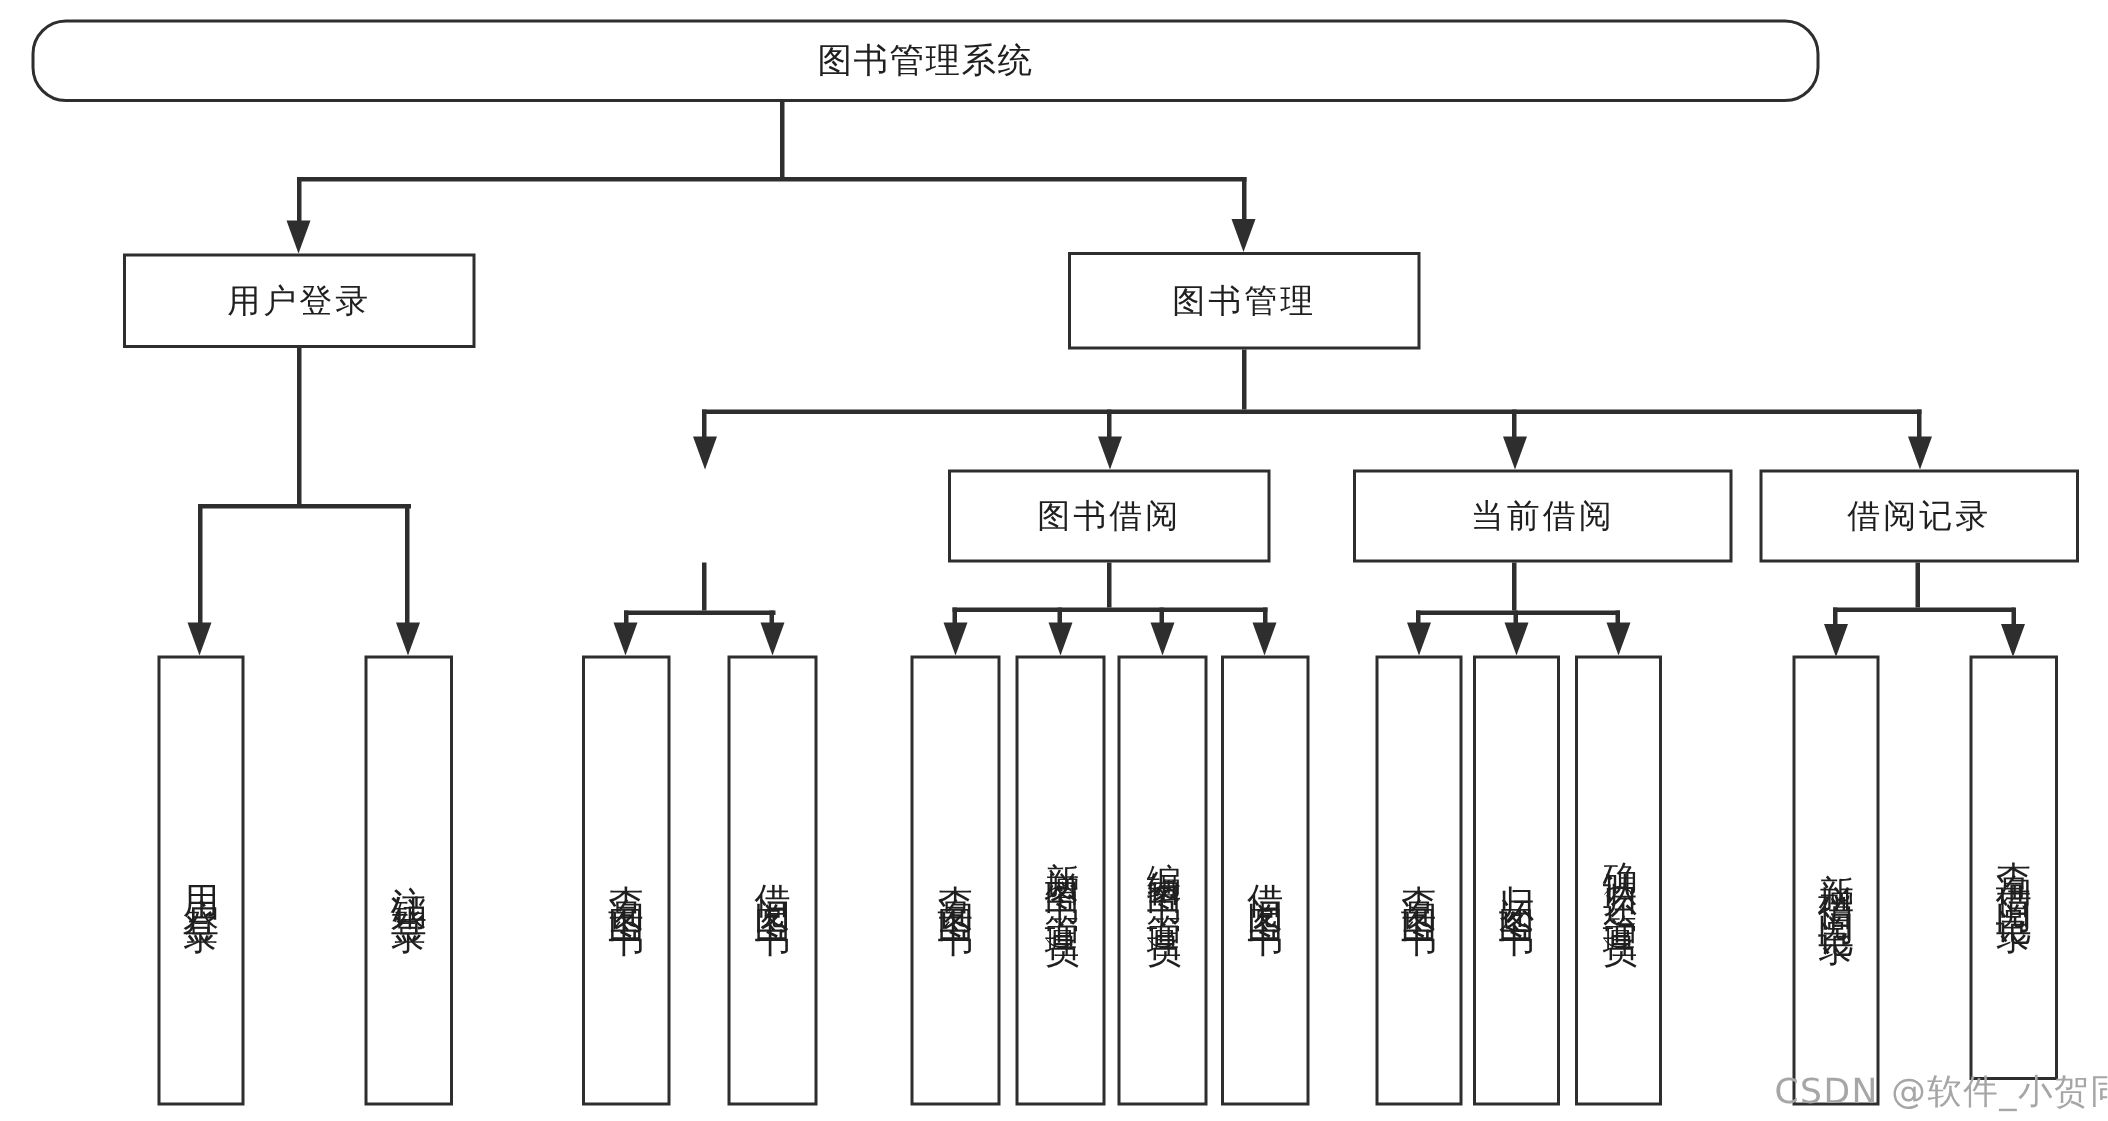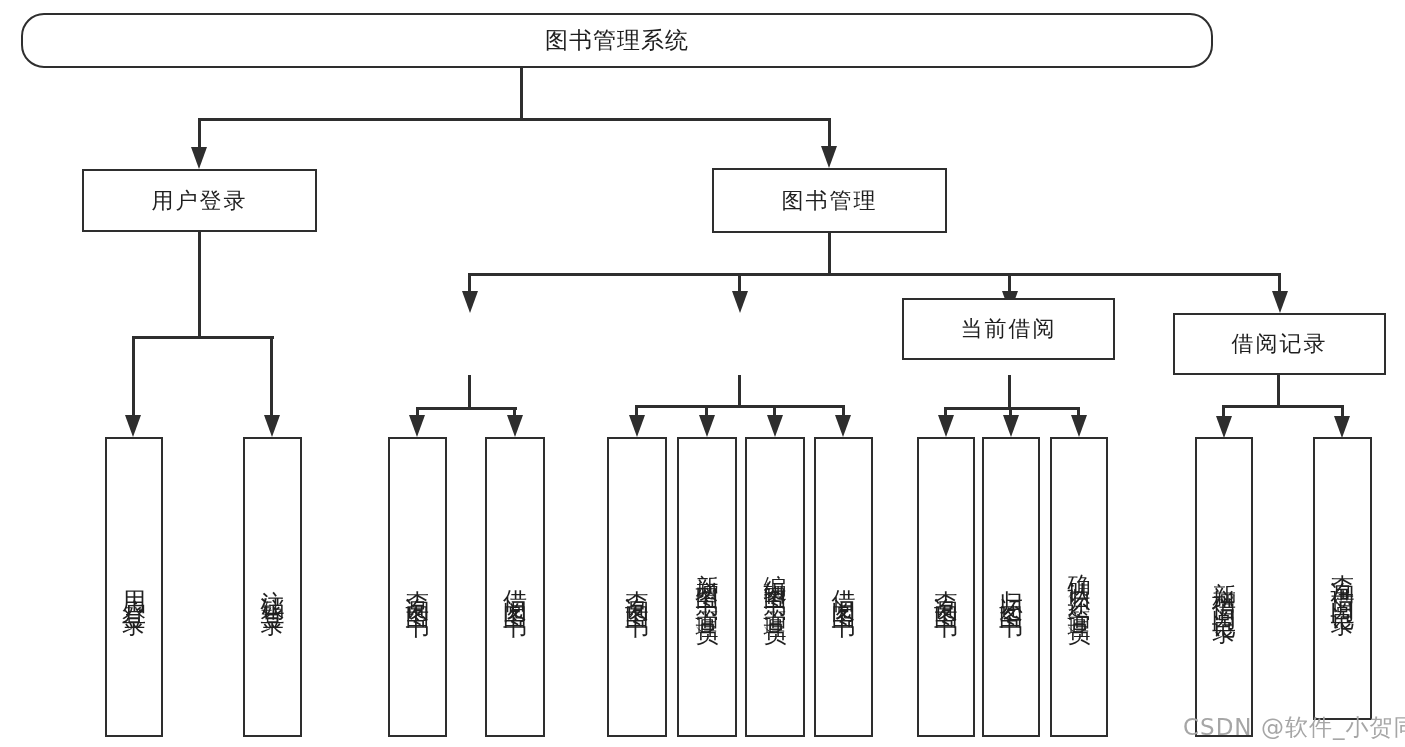--- a/index.html
+++ b/index.html
@@ -66,21 +66,24 @@
   <div class="hl" style="left:468px; top:273px; width:813px;"></div>
   <div class="vl" style="left:468px; top:273px; height:20px;"></div>
   <div class="arrow" style="left:462px; top:291px;"></div>
   <div class="vl" style="left:738px; top:273px; height:20px;"></div>
   <div class="arrow" style="left:732px; top:291px;"></div>
   <div class="vl" style="left:1008px; top:273px; height:20px;"></div>
   <div class="arrow" style="left:1002px; top:291px;"></div>
   <div class="vl" style="left:1278px; top:273px; height:20px;"></div>
   <div class="arrow" style="left:1272px; top:291px;"></div>
 
-  <div class="box h-box" style="left:902px; top:298px; width:213px; height:62px;">
+  <div class="box h-box" style="left:632px; top:313px; width:215px; height:62px;">
+    <span>图书借阅</span>
+  </div>
+  <div class="box h-box" style="left:902px; top:313px; width:253px; height:62px;">
     <span>当前借阅</span>
   </div>
   <div class="box h-box" style="left:1173px; top:313px; width:213px; height:62px;">
     <span>借阅记录</span>
   </div>
 
   <div class="vl" style="left:468px; top:375px; height:32px;"></div>
   <div class="hl" style="left:416px; top:407px; width:101px;"></div>
   <div class="vl" style="left:416px; top:407px; height:10px;"></div>
   <div class="arrow" style="left:409px; top:415px;"></div>

